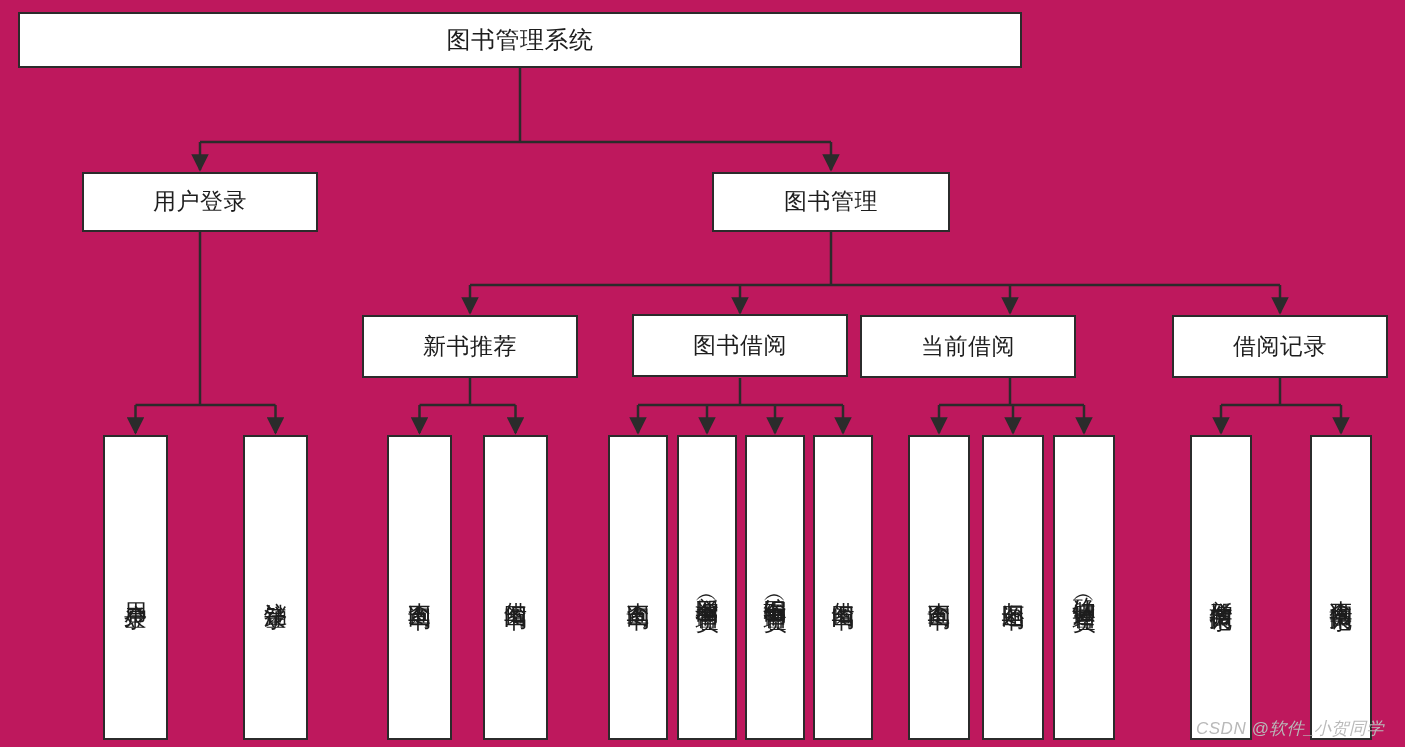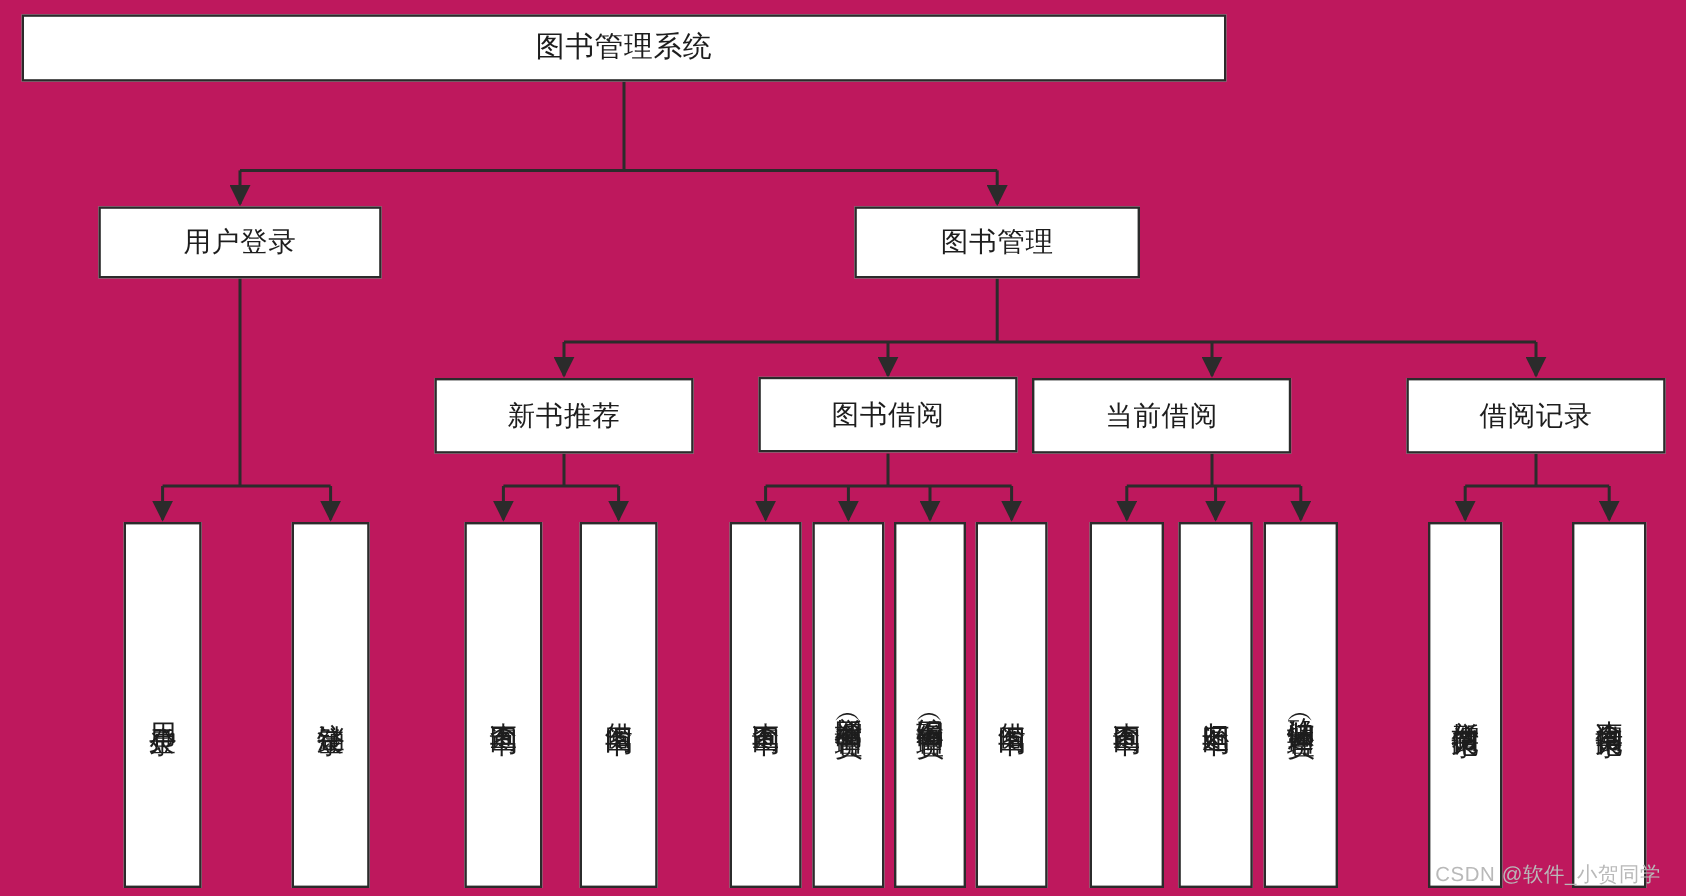--- a/index.html
+++ b/index.html
@@ -170,15 +170,15 @@
         <span class="label">确认归还（管理员）</span>
       </div>
       <div class="node vertical" style="left: 1190px; top: 435px; width: 62px; height: 305px;">
         <span class="label">新增借阅记录</span>
       </div>
       <div class="node vertical" style="left: 1310px; top: 435px; width: 62px; height: 305px;">
         <span class="label">查询借阅记录</span>
       </div>
     </div>
 
-  <div class="watermark" style="left:1196px; top:717px;">CSDN @软件_小贺同学</div>
+  <div class="watermark" style="left:1196px; top:717px;font-style:italic;">CSDN @软件_小贺同学</div>
 
 </div>
 
 </body></html>

